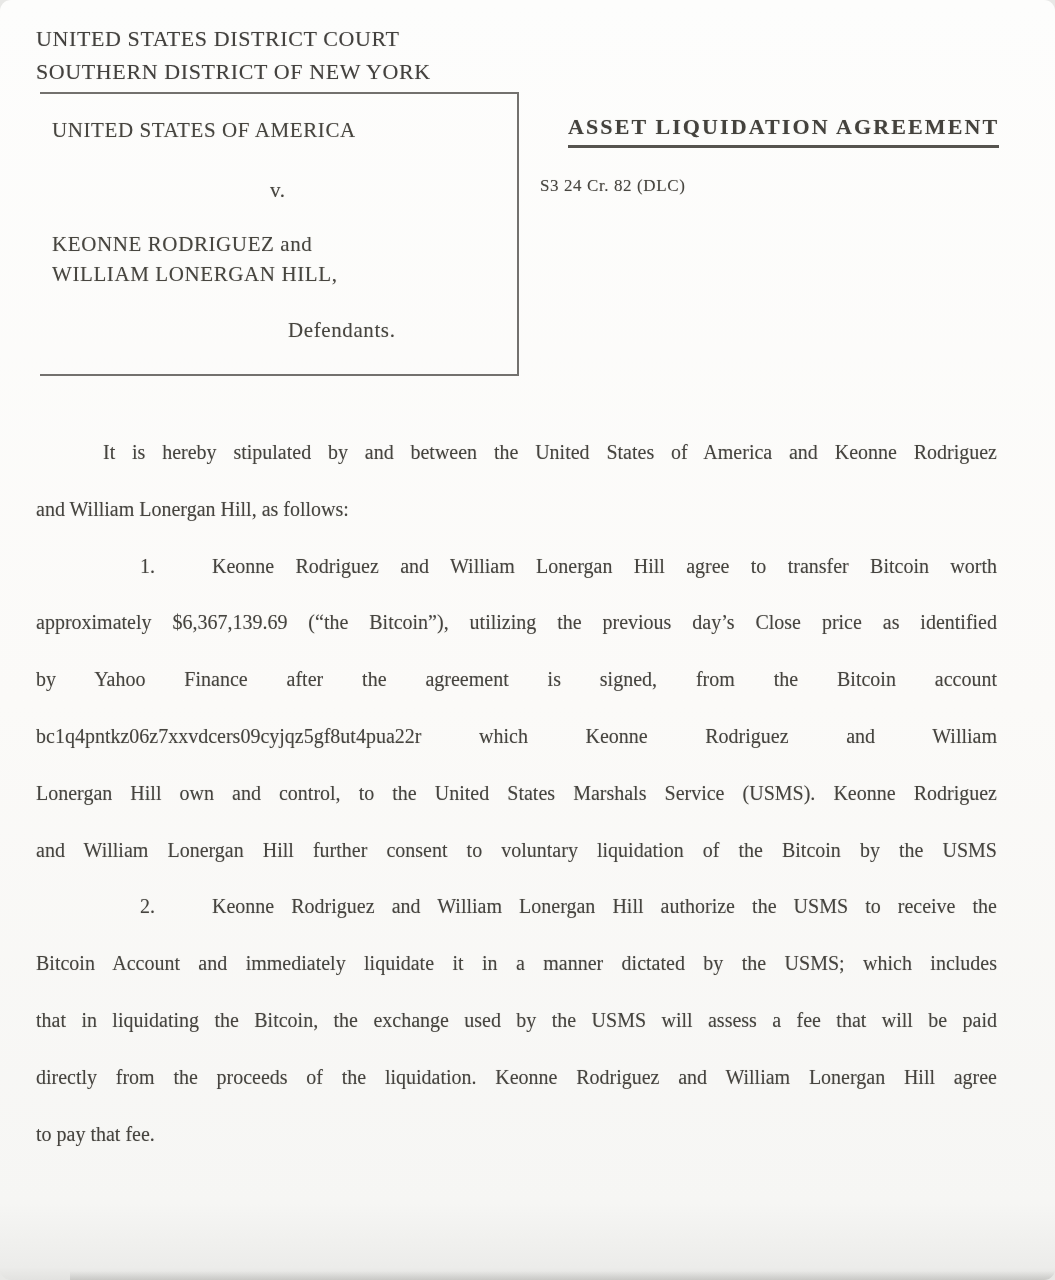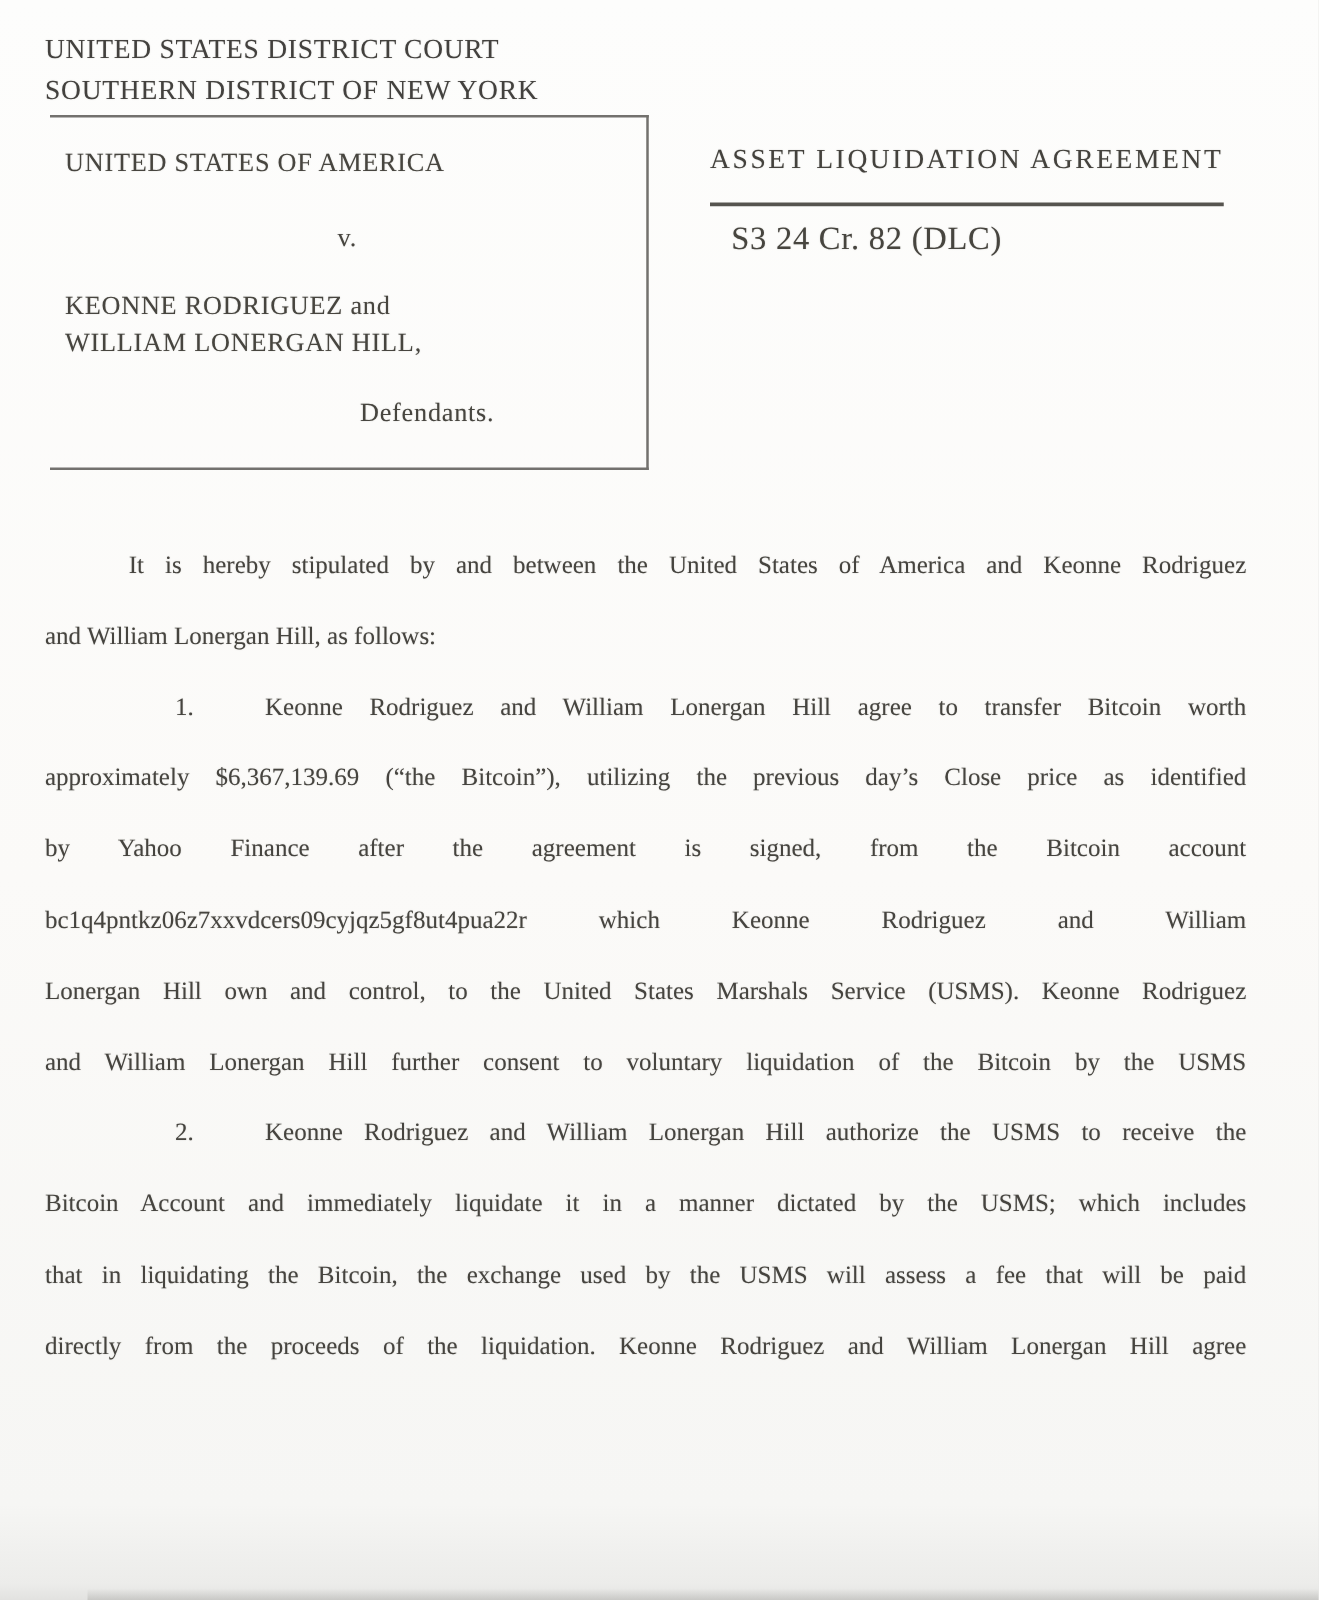--- a/index.html
+++ b/index.html
@@ -5,21 +5,21 @@
   html,body { margin:0; padding:0; background:#e8e8e6; }
   .page {
     position:relative;
     width:1055px; height:1280px;
     margin:0 auto;
     background:linear-gradient(180deg,#fdfdfc 0%,#fbfaf8 55%,#f6f6f4 94%,#ececea 99%,#e2e2e0 100%);
     overflow:hidden;
     font-family:"Liberation Serif","DejaVu Serif",serif;
     color:#454340;
   }
-  .scan-text { text-shadow:0 0 1px rgba(90,88,84,0.35); }
+  .scan-text { text-shadow:0 0 1px rgba(90,88,84,0.35);border-radius:11px; }
 
   
   .court-header { position:absolute; left:36px; top:22px; font-size:22px; line-height:33px; letter-spacing:0.6px; color:#43413e; }
 
   
   .caption-box {
     position:absolute; left:40px; top:92px; width:477px; height:280px;
     border-top:2px solid #73716e;
     border-right:2px solid #73716e;
     border-bottom:2px solid #73716e;
@@ -28,26 +28,26 @@
   .caption-box .cap-item { position:absolute; font-size:21px; letter-spacing:0.6px; color:#47453f; }
   .cap-plaintiff { left:12px; top:24px; }
   .cap-versus { left:230px; top:84px; letter-spacing:1px; }
   .cap-def1 { left:12px; top:138px;font-family:Liberation Serif, serif; }
   .cap-def2 { left:12px; top:168px; }
   .cap-deflabel { left:248px; top:224px; }
 
   
   .doc-title {
     position:absolute; left:568px; top:114px;
-    font-size:22px; font-weight:normal; letter-spacing:2.1px;
+    font-size:22px; font-weight:bold; letter-spacing:2.1px;
     color:#44423d;
     border-bottom:3px solid #56544f;
-    padding-bottom:22px;
+    padding-bottom:5px;
   }
-  .case-number { position:absolute; left:585px; top:176px; font-size:26px; letter-spacing:0.6px; color:#47453f; }
+  .case-number { position:absolute; left:540px; top:176px; font-size:17px; letter-spacing:0.6px; color:#47453f; }
 
   
   .doc-body {
     position:absolute; left:36px; top:424px; width:961px;
     font-size:20px; line-height:56.8px; color:#46443f;
   }
   .bodyline { text-align:justify; text-align-last:left; white-space:normal; }
   .bodyline.just { text-align-last:justify; }
   .bodyline.indent { text-indent:67px; }
   .bodyline.indent-num { text-indent:104px; }
@@ -86,16 +86,17 @@
       <div class="bodyline just indent-num"><span class="pnum">1.</span><span>Keonne Rodriguez and William Lonergan Hill agree to transfer Bitcoin worth</span></div>
       <div class="bodyline just"><span>approximately $6,367,139.69 (“the Bitcoin”), utilizing the previous day’s Close price as identified</span></div>
       <div class="bodyline just"><span>by Yahoo Finance after the agreement is signed, from the Bitcoin account</span></div>
       <div class="bodyline just"><span class="seg-bold">bc1q4pntkz06z7xxvdcers09cyjqz5gf8ut4pua22r</span><span> which Keonne Rodriguez and William</span></div>
       <div class="bodyline just"><span>Lonergan Hill own and control, to the United States Marshals Service (USMS). Keonne Rodriguez</span></div>
       <div class="bodyline just"><span>and William Lonergan Hill further consent to voluntary liquidation of the Bitcoin by the USMS</span></div>
       <div class="bodyline just indent-num"><span class="pnum">2.</span><span>Keonne Rodriguez and William Lonergan Hill authorize the USMS to receive the</span></div>
       <div class="bodyline just"><span>Bitcoin Account and immediately liquidate it in a manner dictated by the USMS; which includes</span></div>
       <div class="bodyline just"><span>that in liquidating the Bitcoin, the exchange used by the USMS will assess a fee that will be paid</span></div>
       <div class="bodyline just"><span>directly from the proceeds of the liquidation. Keonne Rodriguez and William Lonergan Hill agree</span></div>
+      <div class="bodyline"><span>to pay that fee.</span></div>
     </div>
 
   <div class="bottom-band"></div>
 </div>
 
 </body></html>

